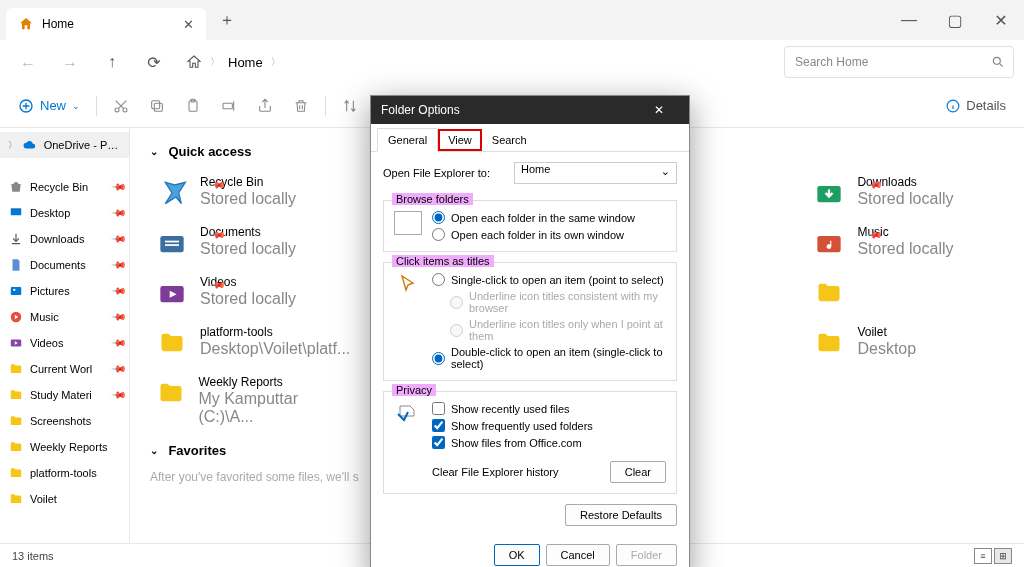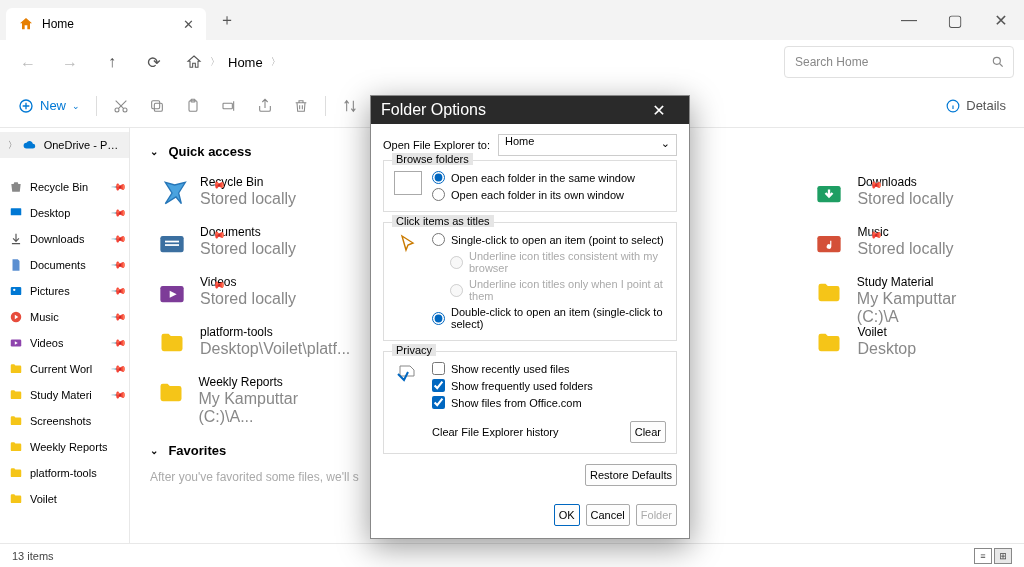--- a/index.html
+++ b/index.html
@@ -44,42 +44,42 @@
 .file-info { display:flex; flex-direction:column; gap:1px; }
 .file-name { font-size:12px; }
 .file-sub { font-size:16px; color:#888; }
 .file-pin { font-size:10px; color:#888; transform:rotate(45deg); }
 .favorites-empty { font-size:12px; color:#aaa; margin-top:8px; }
 .statusbar { height:24px; background:#fff; border-top:1px solid #e8e8e8; display:flex; align-items:center; padding:0 12px; font-size:11px; color:#444; }
 .status-right { margin-left:auto; display:flex; gap:2px; }
 .view-toggle { width:18px; height:16px; border:1px solid #888; display:flex; align-items:center; justify-content:center; font-size:9px; }
 
 .dialog { position:absolute; left:370px; top:95px; width:320px; background:#fff; border:1px solid #888; box-shadow:0 8px 30px rgba(0,0,0,0.4); z-index:100; }
-.dlg-title { height:28px; background:#2a2a2a; color:#fff; display:flex; align-items:center; padding:0 10px; font-size:16px; }
+.dlg-title { height:28px; background:#2a2a2a; color:#fff; display:flex; align-items:center; padding:0 10px; font-size:12px; }
 .dlg-close { margin-left:auto; width:40px; text-align:center; cursor:pointer; }
 .dlg-tabs { height:28px; display:flex; align-items:flex-end; padding:0 6px 0 6px; font-size:11px; border-bottom:1px solid #ddd; }
 .dlg-tab { padding:5px 10px; cursor:pointer; }
 .dlg-tab.active { border:1px solid #ddd; border-bottom:1px solid #fff; margin-bottom:-1px; background:#fff; }
 .dlg-tab.highlight { border:2px solid #d00; padding:3px 8px; }
 .dlg-body { padding:10px 12px; font-size:11px; }
-.dlg-row { display:flex; align-items:center; gap:8px; margin-bottom:4px; }
+.dlg-row { display:flex; align-items:center; gap:24px; margin-bottom:16px; }
 .dlg-select { flex:1; height:22px; border:1px solid #ccc; padding:0 6px; font-size:11px; background:#fff; position:relative; }
 .dlg-select::after { content:'⌄'; position:absolute; right:6px; top:2px; }
 .dlg-group { border:1px solid #ddd; padding:10px 10px 10px 10px; margin-bottom:10px; position:relative; }
-.dlg-group-label { position:absolute; top:-8px; left:8px; background:#e5e5e5; padding:0 4px; font-size:11px; }
+.dlg-group-label { position:absolute; top:-8px; left:8px; background:#f0abfc; padding:0 4px; font-size:11px; }
 .dlg-group-inner { display:flex; gap:10px; }
 .dlg-group-icon { width:28px; height:24px; border:1px solid #aaa; flex-shrink:0; }
 .dlg-radios { display:flex; flex-direction:column; gap:4px; flex:1; }
 .dlg-radio, .dlg-check { display:flex; align-items:center; gap:6px; font-size:11px; }
 .dlg-radio.disabled { color:#aaa; }
 .dlg-radio-indent { margin-left:18px; }
 .dlg-radio input[type=radio] { accent-color:#0067c0; }
 .dlg-check input[type=checkbox] { accent-color:#0067c0; }
 .dlg-clear-row { display:flex; align-items:center; gap:10px; margin-top:8px; }
-.dlg-btn { height:22px; padding:0 4px; border:1px solid #aaa; background:#fdfdfd; font-size:11px; cursor:pointer; border-radius:2px; }
+.dlg-btn { height:22px; padding:0 14px; border:1px solid #aaa; background:#fdfdfd; font-size:11px; cursor:pointer; border-radius:2px; }
 .dlg-btn.primary { border-color:#0067c0; }
 .dlg-btn.disabled { color:#aaa; }
 .dlg-footer { display:flex; gap:6px; justify-content:flex-end; padding:8px 12px 12px 12px; }
 .restore-row { display:flex; justify-content:flex-end; margin-top:8px; }
 svg { display:block; }
 </style>
 </head>
 <body>
 
 <div class="titlebar">
@@ -416,24 +416,20 @@
               <span class="file-sub">Stored locally</span>
               <span class="file-pin">📌</span>
             </div>
           </div>
         <div class="file-item">
             <div class="file-icon">
               <svg viewBox="0 0 24 24" width="34" height="28" fill="#f5c518">
                 <path d="M3 6a2 2 0 012-2h4l2 2h8a2 2 0 012 2v9a2 2 0 01-2 2H5a2 2 0 01-2-2V6z"></path>
               </svg>
             </div>
-            <div class="file-info">
-              <span class="file-name">Study Material</span>
-              <span class="file-sub">My Kamputtar (C:)\A</span>
-            </div>
           </div>
         <div class="file-item">
             <div class="file-icon">
               <svg viewBox="0 0 24 24" width="34" height="28" fill="#f5c518">
                 <path d="M3 6a2 2 0 012-2h4l2 2h8a2 2 0 012 2v9a2 2 0 01-2 2H5a2 2 0 01-2-2V6z"></path>
               </svg>
             </div>
             <div class="file-info">
               <span class="file-name">Voilet</span>
               <span class="file-sub">Desktop</span>
@@ -455,20 +451,25 @@
   <div class="status-right">
     <div class="view-toggle">≡</div>
     <div class="view-toggle" style="background:#e8e8e8">⊞</div>
   </div>
 </div>
 
 <div class="dialog">
   <div class="dlg-title">
     <span>Folder Options</span>
     <span class="dlg-close">✕</span>
+  </div>
+  <div class="dlg-tabs">
+    <div class="dlg-tab active">General</div>
+    <div class="dlg-tab highlight">View</div>
+    <div class="dlg-tab">Search</div>
   </div>
   <div class="dlg-body">
     <div class="dlg-row">
       <span>Open File Explorer to:</span>
       <div class="dlg-select"><span>Home</span></div>
     </div>
 
     <div class="dlg-group">
       <span class="dlg-group-label">Browse folders</span>
       <div class="dlg-group-inner">

